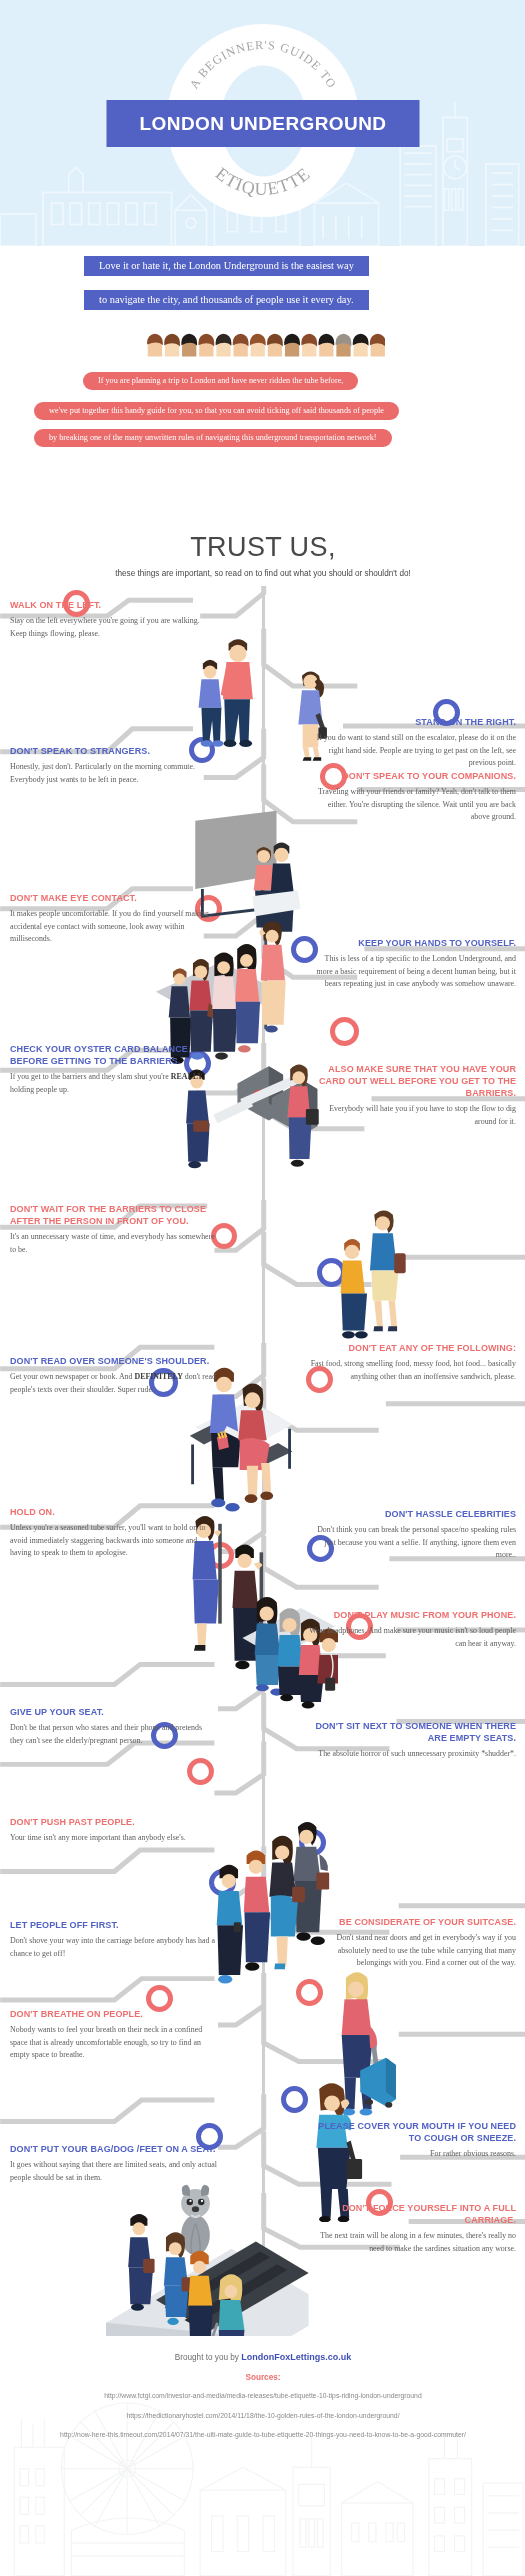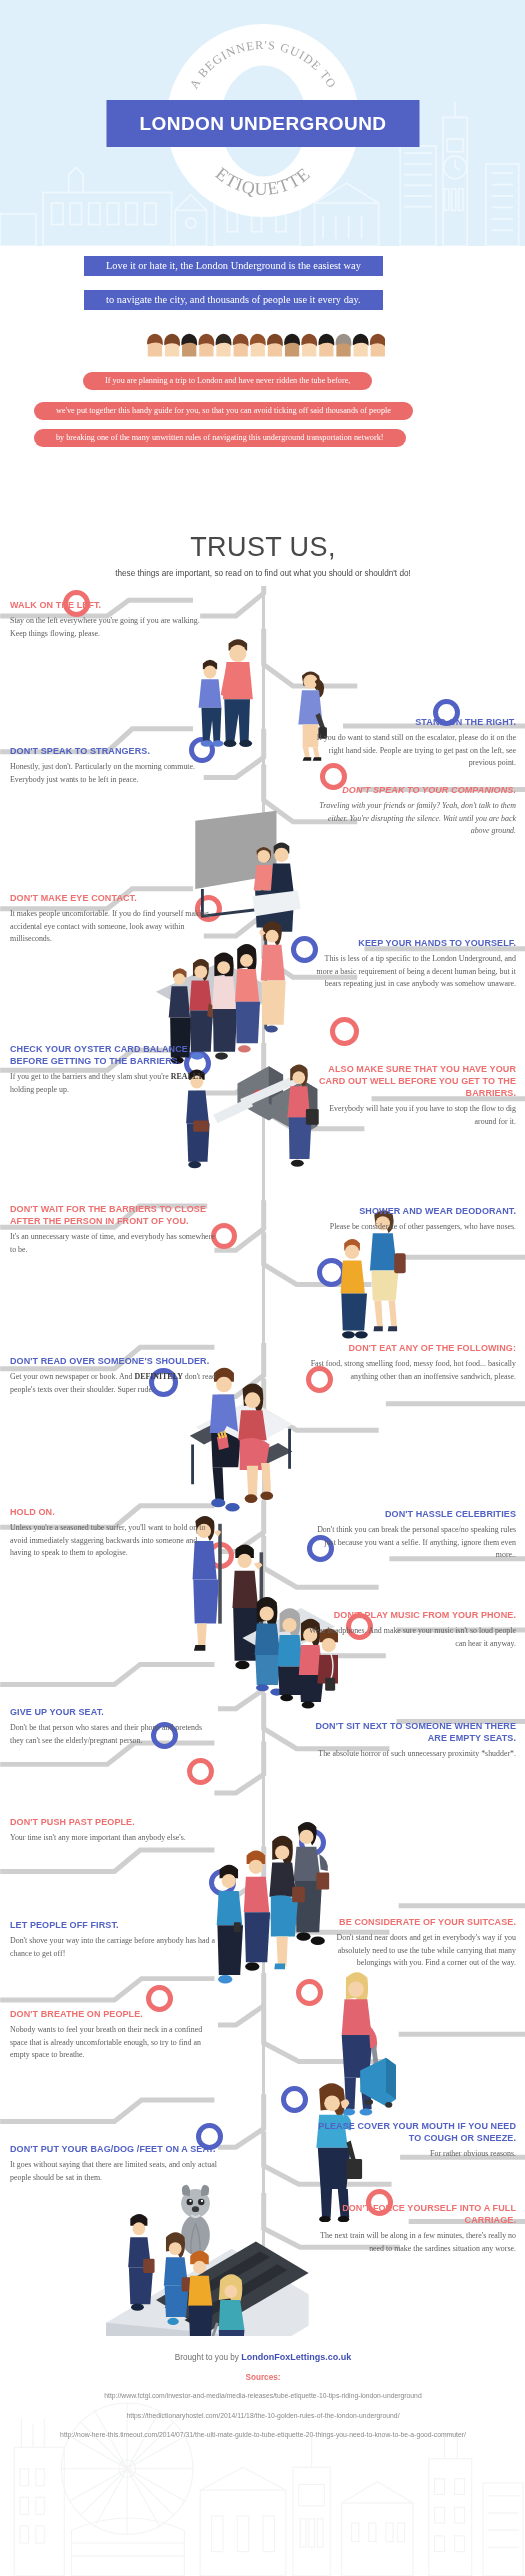--- a/index.html
+++ b/index.html
@@ -40,21 +40,21 @@
   }
   .title-bar span {
     color:#fff; font-size:19px; font-weight:bold; letter-spacing:0.4px;
     font-family:"Liberation Sans", sans-serif; white-space:nowrap;
   }
 
   
   .intro { position:absolute; left:0; top:246px; width:526px; height:196px; }
   .intro-line {
     display:block; color:#ffffff; font-family:"Liberation Serif", serif;
-    font-size:10.4px; line-height:1.0; padding:5px 22px; white-space:nowrap;
+    font-size:10.4px; line-height:1.0; padding:5px 15px; white-space:nowrap;
     position:absolute;
   }
   .blue-line { background:#5161c4; }
   .red-line  { background:#eb6a6a;border-radius:9px; }
   .i1 { left:84px; top:10px; }
   .i2 { left:84px; top:44px; }
   .i3 { left:83px; top:126px; font-size:8.2px; }
   .i4 { left:34px;  top:156px; font-size:8.2px; }
   .i5 { left:34px;  top:183px; font-size:8.2px; }
 
@@ -726,21 +726,21 @@
       <p>Stay on the left everywhere you're going if you are walking. Keep things flowing, please.</p>
     </div>
     <div class="tip right" style="top:130px;">
       <h3 class="blue">STAND ON THE RIGHT.</h3>
       <p>If you do want to stand still on the escalator, please do it on the right hand side. People are trying to get past on the left, see previous point.</p>
     </div>
     <div class="tip left" style="top:159px;">
       <h3 class="blue">DON'T SPEAK TO STRANGERS.</h3>
       <p>Honestly, just don't. Particularly on the morning commute. Everybody just wants to be left in peace.</p>
     </div>
-    <div class="tip right" style="top:198px;font-style:italic;">
+    <div class="tip right" style="top:184px;">
       <h3 class="blue" style="color:#ef6f6f;">DON'T SPEAK TO YOUR COMPANIONS.</h3>
       <p>Traveling with your friends or family? Yeah, don't talk to them either. You're disrupting the silence. Wait until you are back above ground.</p>
     </div>
     <div class="tip left" style="top:306px;">
       <h3 class="red">DON'T MAKE EYE CONTACT.</h3>
       <p>It makes people uncomfortable. If you do find yourself making accidental eye contact with someone, look away within milliseconds.</p>
     </div>
     <div class="tip right" style="top:351px;">
       <h3 class="blue">KEEP YOUR HANDS TO YOURSELF.</h3>
       <p>This is less of a tip specific to the London Underground, and more a basic requirement of being a decent human being, but it bears repeating just in case anybody was somehow unaware.</p>
@@ -749,24 +749,20 @@
       <h3 class="blue">CHECK YOUR OYSTER CARD BALANCE BEFORE GETTING TO THE BARRIERS.</h3>
       <p><span>If you get to the barriers and they slam shut you're </span><b>REALLY</b><span> holding people up.</span></p>
     </div>
     <div class="tip right" style="top:477px;">
       <h3 class="red">ALSO MAKE SURE THAT YOU HAVE YOUR CARD OUT WELL BEFORE YOU GET TO THE BARRIERS.</h3>
       <p>Everybody will hate you if you have to stop the flow to dig around for it.</p>
     </div>
     <div class="tip left" style="top:617px;">
       <h3 class="red">DON'T WAIT FOR THE BARRIERS TO CLOSE AFTER THE PERSON IN FRONT OF YOU.</h3>
       <p>It's an unnecessary waste of time, and everybody has somewhere to be.</p>
-    </div>
-    <div class="tip right" style="top:619px;">
-      <h3 class="blue">SHOWER AND WEAR DEODORANT.</h3>
-      <p>Please be considerate of other passengers, who have noses.</p>
     </div>
     <div class="tip left" style="top:769px;">
       <h3 class="blue">DON'T READ OVER SOMEONE'S SHOULDER.</h3>
       <p><span>Get your own newspaper or book. And </span><b>DEFINITELY</b><span> don't read people's texts over their shoulder. Super rude.</span></p>
     </div>
     <div class="tip right" style="top:756px;">
       <h3 class="red">DON'T EAT ANY OF THE FOLLOWING:</h3>
       <p>Fast food, strong smelling food, messy food, hot food... basically anything other than an inoffensive sandwich, please.</p>
     </div>
     <div class="tip left" style="top:920px;">

